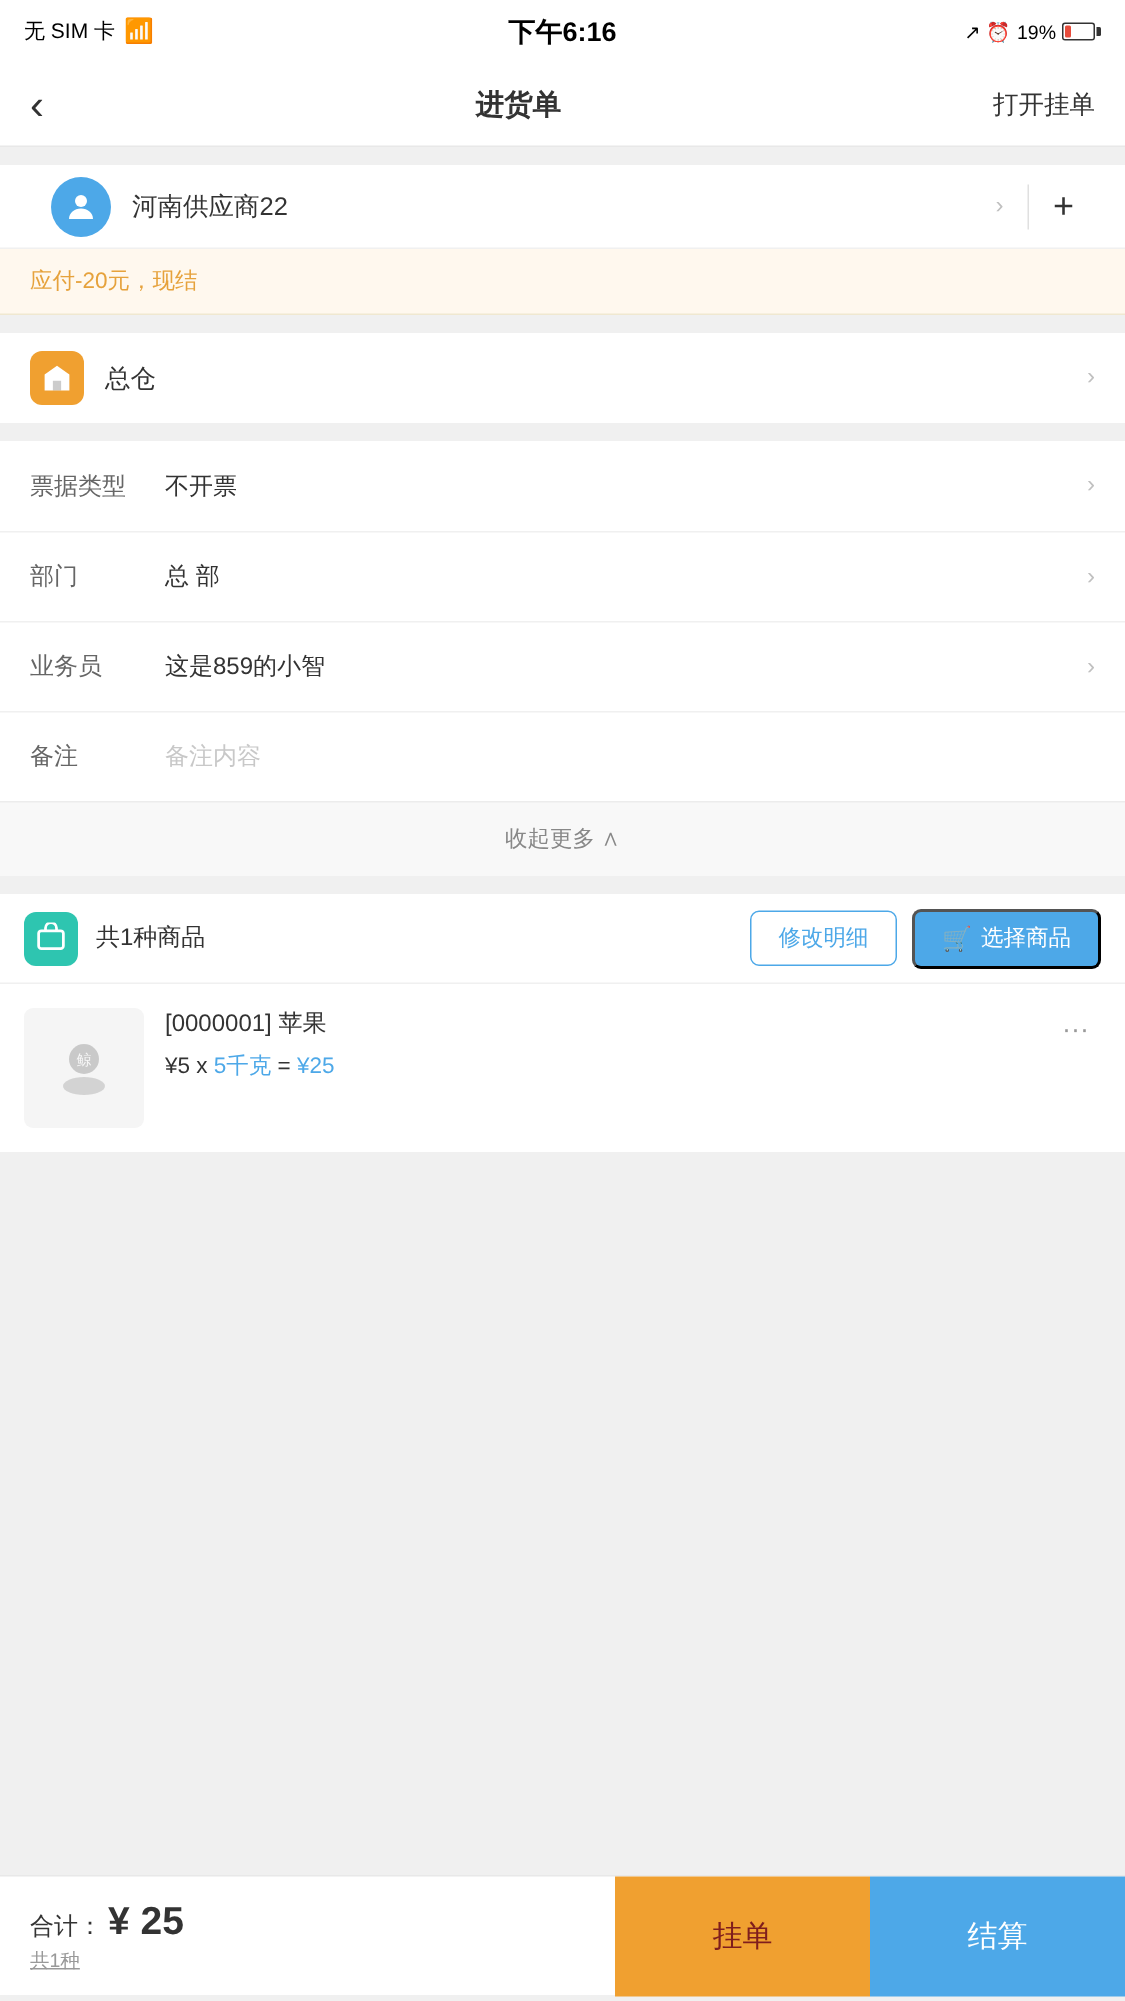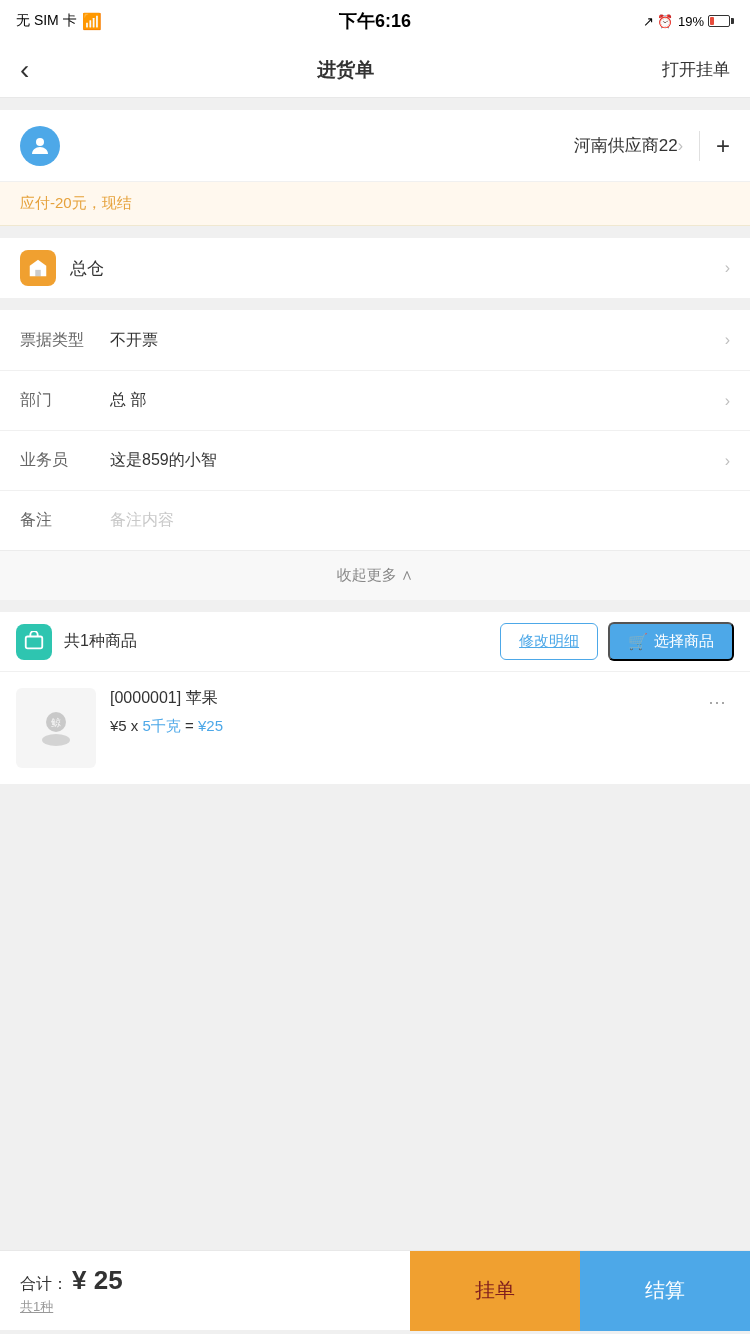--- a/index.html
+++ b/index.html
@@ -62,24 +62,23 @@
     
     .card-section {
       background: #fff;
       margin-bottom: 0;
     }
 
     
     .supplier-row {
       display: flex;
       align-items: center;
-      padding: 0 20px;
-      height: 72px;
+      padding: 0 34px;
+      height: 56px;
       border-bottom: 1px solid #f0f0f0;
-      text-align: right;
     }
     .supplier-avatar {
       width: 40px;
       height: 40px;
       border-radius: 50%;
       background: #4da8e8;
       display: flex;
       align-items: center;
       justify-content: center;
       margin-right: 14px;
@@ -212,21 +211,20 @@
     }
     .btn-outline {
       border: 1.5px solid #4da8e8;
       background: #fff;
       color: #4da8e8;
       font-size: 15px;
       padding: 8px 18px;
       border-radius: 6px;
       cursor: pointer;
       margin-right: 10px;
-      text-decoration: underline;
     }
     .btn-primary {
       background: #4da8e8;
       color: #fff;
       font-size: 15px;
       padding: 8px 18px;
       border-radius: 6px;
       cursor: pointer;
       display: flex;
       align-items: center;

